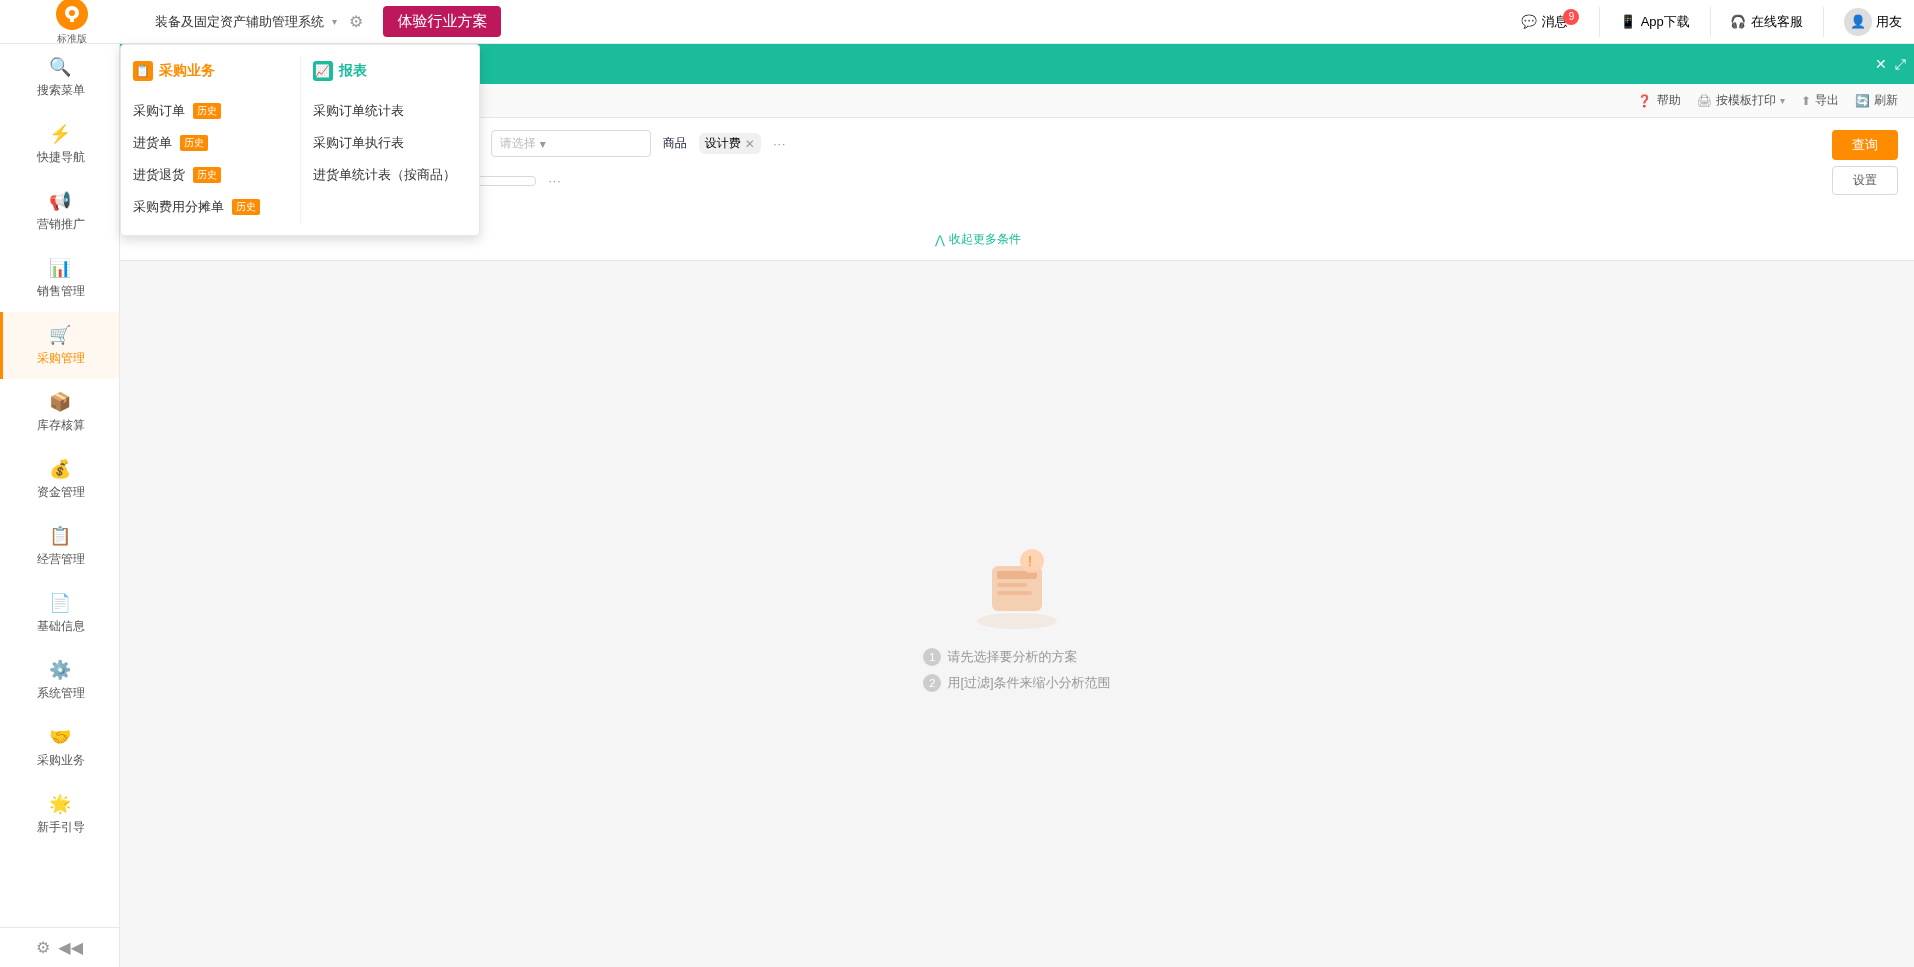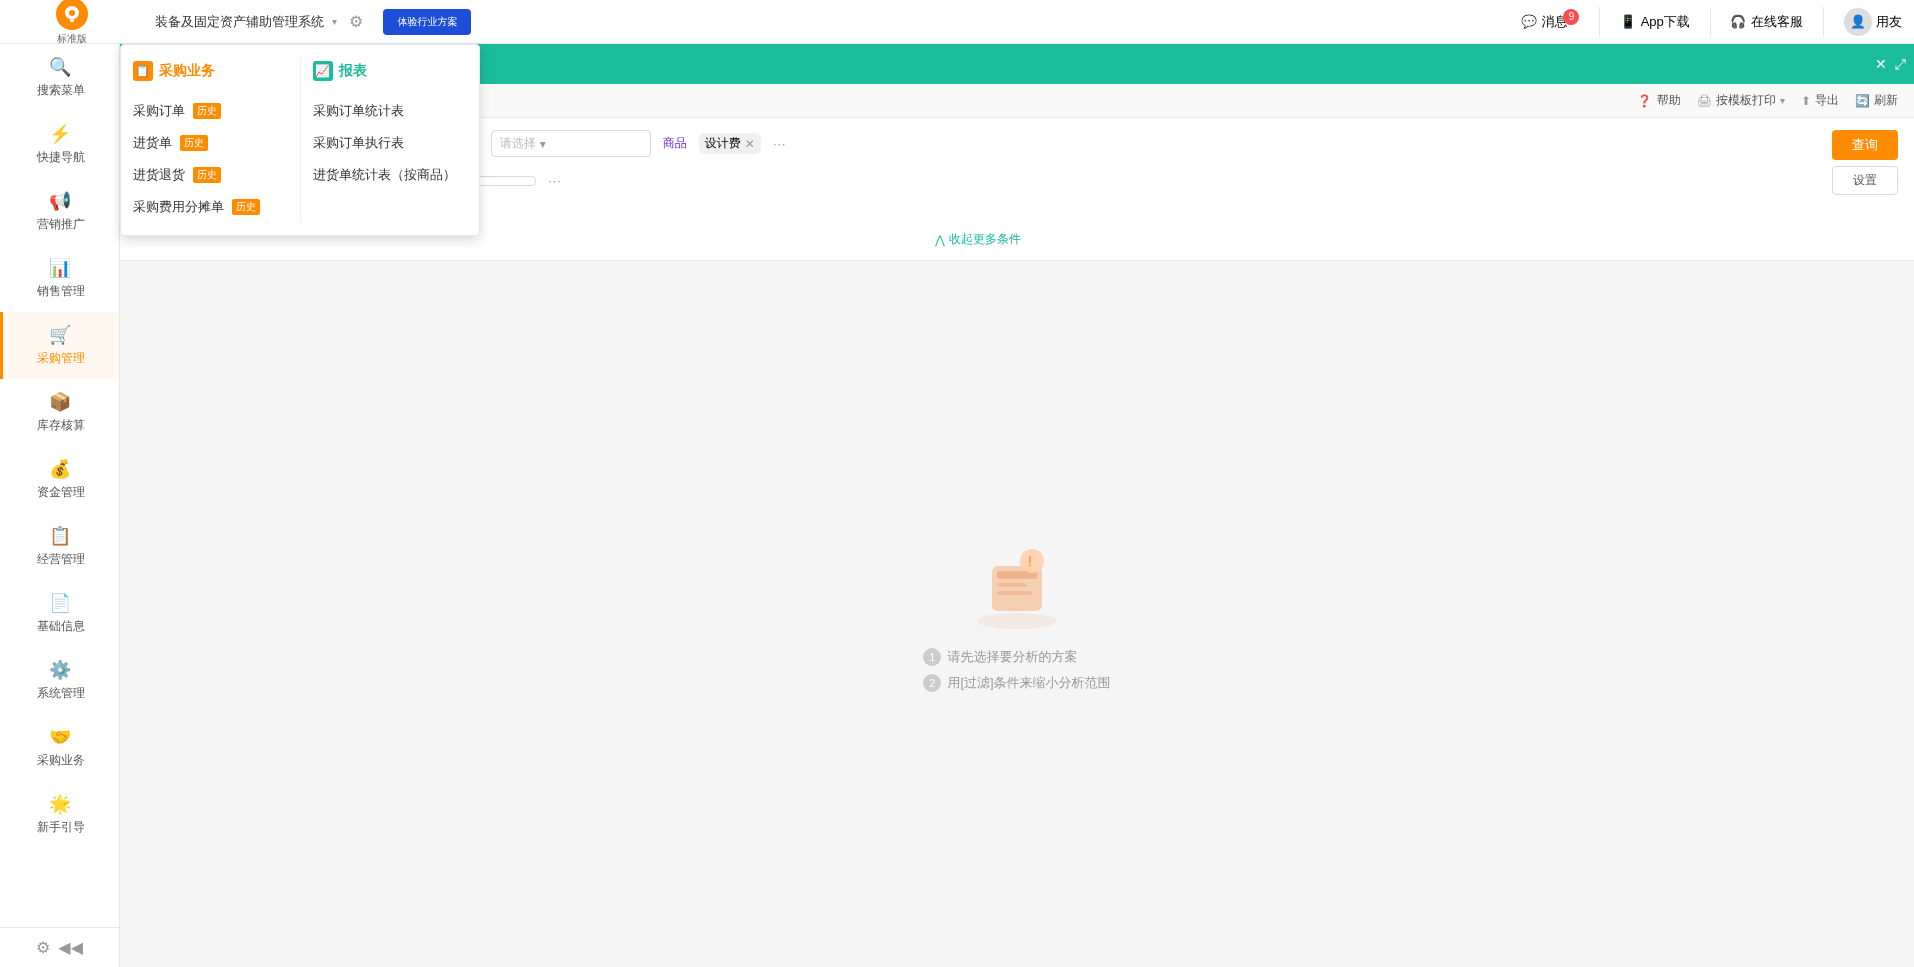--- a/index.html
+++ b/index.html
@@ -55,27 +55,27 @@
       color: #999;
       font-size: 10px;
     }
     .settings-icon {
       color: #999;
       font-size: 16px;
       cursor: pointer;
       margin-left: 4px;
     }
     .industry-btn {
-      background: #1d4ed8;
+      background: #be185d;
       color: white;
       border: none;
       padding: 6px 14px;
       border-radius: 4px;
       cursor: pointer;
-      font-size: 10px;
+      font-size: 15px;
       margin-left: 12px;
     }
     .header-right {
       display: flex;
       align-items: center;
       gap: 20px;
       margin-left: auto;
     }
     .badge {
       background: #ff4d4f;
@@ -224,21 +224,21 @@
       border-bottom: 1px solid #e8e8e8;
     }
     .filter-row {
       display: flex;
       align-items: center;
       gap: 12px;
       margin-bottom: 10px;
       flex-wrap: wrap;
     }
     .filter-label {
-      color: #6d28d9;
+      color: #0f172a;
       font-size: 12px;
       white-space: nowrap;
       text-align: center;
     }
     .filter-control {
       display: flex;
       align-items: center;
       gap: 4px;
       border: 1px solid #d9d9d9;
       border-radius: 4px;

